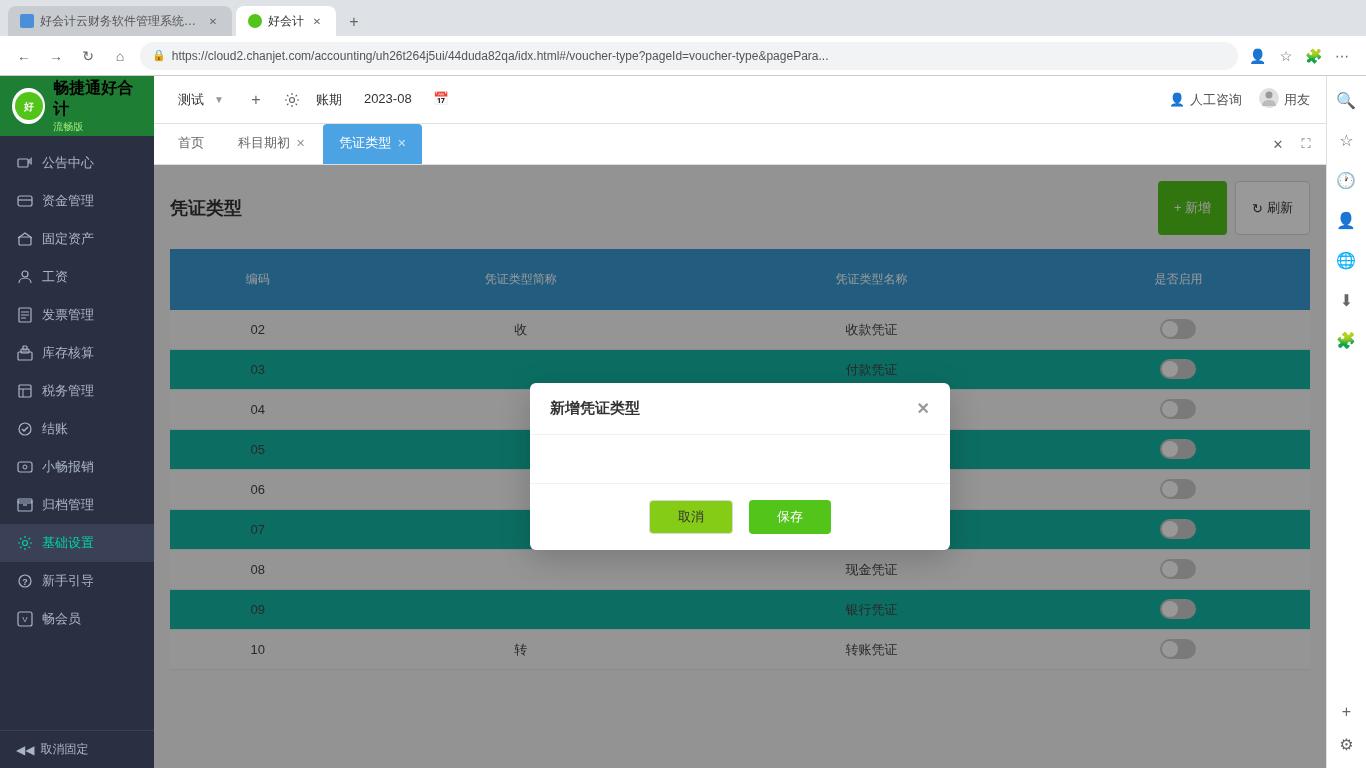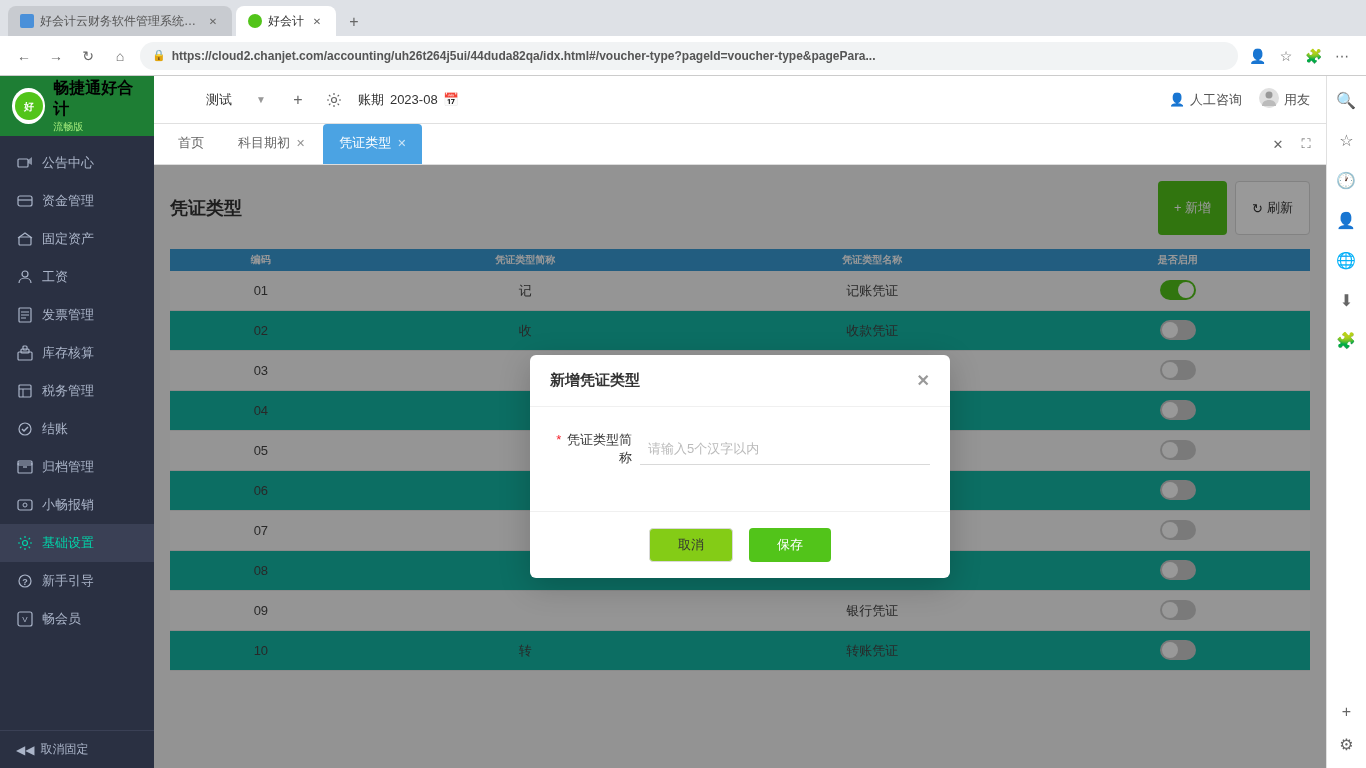--- a/index.html
+++ b/index.html
@@ -12,21 +12,21 @@
     .tab.active { background: #fff; color: #333; }
     .tab.inactive { background: #c8cbd0; color: #555; }
     .tab-favicon { width: 14px; height: 14px; background: #4a90d9; border-radius: 2px; display: inline-block; }
     .tab-close { width: 14px; height: 14px; display: flex; align-items: center; justify-content: center; border-radius: 50%; cursor: pointer; font-size: 10px; color: #666; }
     .new-tab-btn { width: 28px; height: 28px; display: flex; align-items: center; justify-content: center; cursor: pointer; font-size: 16px; color: #666; }
 
     .address-bar { display: flex; align-items: center; background: #fff; height: 40px; padding: 0 12px; gap: 8px; border-bottom: 1px solid #ccc; }
     .nav-btn { width: 24px; height: 24px; display: flex; align-items: center; justify-content: center; cursor: pointer; color: #666; font-size: 14px; border-radius: 50%; }
     .url-bar { flex: 1; height: 28px; background: #f1f3f4; border-radius: 14px; display: flex; align-items: center; padding: 0 12px; font-size: 12px; color: #555; gap: 6px; }
     .lock-icon { color: #5f6368; font-size: 11px; }
-    .url-text { flex: 1; overflow: hidden; text-overflow: ellipsis; white-space: nowrap; font-weight: bold; }
+    .url-text { flex: 1; overflow: hidden; text-overflow: ellipsis; white-space: nowrap; }
     .browser-actions { display: flex; gap: 4px; align-items: center; }
     .browser-action-btn { width: 24px; height: 24px; display: flex; align-items: center; justify-content: center; cursor: pointer; color: #666; font-size: 14px; border-radius: 50%; }
 
     
     .app-container { display: flex; width: 1366px; height: 692px; }
 
     
     .sidebar { width: 154px; background: #2a3042; color: #fff; display: flex; flex-direction: column; overflow: hidden; }
     .sidebar-logo { background: #1e7e34; padding: 10px 12px; display: flex; align-items: center; gap: 8px; height: 60px; }
     .logo-icon { width: 36px; height: 36px; background: #fff; border-radius: 50%; display: flex; align-items: center; justify-content: center; overflow: hidden; }
@@ -34,24 +34,24 @@
     .sidebar-item { display: flex; align-items: center; padding: 10px 16px; cursor: pointer; gap: 8px; font-size: 13px; color: #aab4c8; }
     .sidebar-item.active { background: #3a4055; color: #00d4aa; }
     .sidebar-item-icon { width: 18px; height: 18px; display: flex; align-items: center; justify-content: center; flex-shrink: 0; }
     .sidebar-footer { padding: 10px 16px; color: #aab4c8; font-size: 12px; cursor: pointer; display: flex; align-items: center; gap: 6px; border-top: 1px solid #3a4055; }
 
     
     .main-content { flex: 1; background: #f5f5f5; display: flex; flex-direction: column; }
 
     
     .app-header { background: #fff; height: 48px; display: flex; align-items: center; padding: 0 16px; gap: 12px; border-bottom: 1px solid #e0e0e0; position: relative; }
-    .workspace-selector { display: flex; align-items: center; gap: 24px; cursor: pointer; font-size: 13px; color: #333; padding: 4px 8px; border-radius: 4px; margin-left: 28px; }
+    .workspace-selector { display: flex; align-items: center; gap: 10px; cursor: pointer; font-size: 13px; color: #333; padding: 4px 8px; border-radius: 4px; }
     .add-btn { width: 24px; height: 24px; display: flex; align-items: center; justify-content: center; cursor: pointer; color: #666; font-size: 16px; }
     .settings-btn { width: 24px; height: 24px; display: flex; align-items: center; justify-content: center; cursor: pointer; color: #666; }
-    .period-info { display: flex; align-items: center; gap: 6px; font-size: 13px; color: #333; }
+    .period-info { display: flex; align-items: flex-start; gap: 22px; font-size: 13px; color: #333; }
     .header-right { margin-left: auto; display: flex; align-items: center; gap: 16px; }
     .consult-btn { display: flex; align-items: center; gap: 4px; color: #555; font-size: 13px; cursor: pointer; }
     .user-btn { display: flex; align-items: center; gap: 4px; color: #555; font-size: 13px; cursor: pointer; }
 
     
     .tab-navigation { background: #fff; display: flex; align-items: center; border-bottom: 1px solid #ddd; padding-left: 8px; gap: 2px; }
     .page-tab { padding: 10px 16px; font-size: 13px; color: #666; cursor: pointer; display: flex; align-items: center; gap: 6px; border-bottom: 2px solid transparent; }
     .page-tab.active { color: #fff; background: #4ba3e3; border-radius: 4px 4px 0 0; }
     .page-tab .tab-x { font-size: 11px; cursor: pointer; opacity: 0.7; }
     .fullscreen-controls { margin-left: auto; display: flex; gap: 4px; padding: 0 8px; }
@@ -61,21 +61,21 @@
     .page-content { flex: 1; padding: 16px; overflow: hidden; position: relative; }
     .page-header { display: flex; align-items: center; justify-content: space-between; margin-bottom: 14px; }
     .page-title { font-size: 18px; font-weight: bold; color: #333; }
     .page-actions { display: flex; gap: 8px; }
     .btn-primary { background: #52c41a; color: #fff; border: none; padding: 18px 16px; border-radius: 4px; cursor: pointer; font-size: 13px; display: flex; align-items: center; gap: 4px; margin-left: 24px; }
     .btn-default { background: #fff; color: #333; border: 1px solid #d9d9d9; padding: 7px 16px; border-radius: 4px; cursor: pointer; font-size: 13px; display: flex; align-items: center; gap: 4px; }
 
     
     .data-table { width: 100%; border-collapse: collapse; }
     .data-table thead tr { background: #3a9bd5; color: #fff; }
-    .data-table thead th { padding: 4px 12px; text-align: center; font-weight: bold; font-size: 10px; }
+    .data-table thead th { padding: 22px 12px; text-align: center; font-weight: normal; font-size: 12px; }
     .data-table tbody tr { background: #14b8a6; border-bottom: 1px solid #e8e8e8; }
     .data-table tbody tr:nth-child(odd) { background: #f9f9f9; }
     .data-table tbody td { padding: 9px 12px; text-align: center; font-size: 13px; color: #444; }
 
     
     .toggle { width: 36px; height: 20px; border-radius: 10px; display: inline-flex; align-items: center; padding: 2px; cursor: pointer; }
     .toggle.on { background: #52c41a; justify-content: flex-end; }
     .toggle.off { background: #ccc; justify-content: flex-start; }
     .toggle-knob { width: 16px; height: 16px; background: #fff; border-radius: 50%; }
 
@@ -226,35 +226,35 @@
           <svg width="16" height="16" viewBox="0 0 16 16">
               <circle cx="8" cy="8" r="6" fill="none" stroke="currentColor" stroke-width="1.2"></circle>
               <polyline points="5,8 7,10 11,6" fill="none" stroke="currentColor" stroke-width="1.5"></polyline>
             </svg>
         </div>
         <span>结账</span>
       </div>
       <div class="sidebar-item">
         <div class="sidebar-item-icon">
           <svg width="16" height="16" viewBox="0 0 16 16">
+              <rect x="1" y="3" width="14" height="10" rx="2" fill="none" stroke="currentColor" stroke-width="1.2"></rect>
+              <circle cx="8" cy="8" r="2" fill="none" stroke="currentColor" stroke-width="1"></circle>
+            </svg>
+        </div>
+        <span>小畅报销</span>
+      </div>
+      <div class="sidebar-item">
+        <div class="sidebar-item-icon">
+          <svg width="16" height="16" viewBox="0 0 16 16">
               <rect x="1" y="4" width="14" height="10" rx="1" fill="none" stroke="currentColor" stroke-width="1.2"></rect>
               <rect x="1" y="2" width="14" height="4" rx="1" fill="none" stroke="currentColor" stroke-width="1.2"></rect>
               <line x1="6" y1="8" x2="10" y2="8" stroke="currentColor" stroke-width="1.2"></line>
             </svg>
         </div>
         <span>归档管理</span>
-      </div>
-      <div class="sidebar-item">
-        <div class="sidebar-item-icon">
-          <svg width="16" height="16" viewBox="0 0 16 16">
-              <rect x="1" y="3" width="14" height="10" rx="2" fill="none" stroke="currentColor" stroke-width="1.2"></rect>
-              <circle cx="8" cy="8" r="2" fill="none" stroke="currentColor" stroke-width="1"></circle>
-            </svg>
-        </div>
-        <span>小畅报销</span>
       </div>
       <div class="sidebar-item active">
         <div class="sidebar-item-icon">
           <svg width="16" height="16" viewBox="0 0 16 16">
               <circle cx="8" cy="8" r="2.5" fill="none" stroke="currentColor" stroke-width="1.2"></circle>
               <path d="M8 1v2M8 13v2M1 8h2M13 8h2M3 3l1.4 1.4M11.6 11.6L13 13M3 13l1.4-1.4M11.6 4.4L13 3" stroke="currentColor" stroke-width="1.2"></path>
             </svg>
         </div>
         <span>基础设置</span>
       </div>
@@ -353,30 +353,20 @@
       <table class="data-table">
         <thead>
           <tr>
             <th>编码</th>
             <th>凭证类型简称</th>
             <th>凭证类型名称</th>
             <th>是否启用</th>
           </tr>
         </thead>
         <tbody id="table-body">
-        <tr>
-      <td>01</td>
-      <td>记</td>
-      <td>记账凭证</td>
-      <td>
-        <div class="toggle on">
-          <div class="toggle-knob"></div>
-        </div>
-      </td>
-    </tr>
             <tr>
       <td>02</td>
       <td>收</td>
       <td>收款凭证</td>
       <td>
         <div class="toggle off">
           <div class="toggle-knob"></div>
         </div>
       </td>
     </tr>
@@ -463,27 +453,20 @@
           </tbody>
       </table>
 
       <div class="modal-overlay">
         <div class="modal">
           <div class="modal-header">
             <span>新增凭证类型</span>
             <span class="modal-close">✕</span>
           </div>
           <div class="modal-body">
-            <div class="form-row">
-              <div class="form-label">
-                <span class="required">*</span>
-                <span>凭证类型简称</span>
-              </div>
-              <input class="form-input" type="text" placeholder="请输入5个汉字以内" style="">
-            </div>
           </div>
           <div class="modal-footer">
             <button class="btn-cancel">取消</button>
             <button class="btn-save">保存</button>
           </div>
         </div>
       </div>
     </div>
   </div>
 

